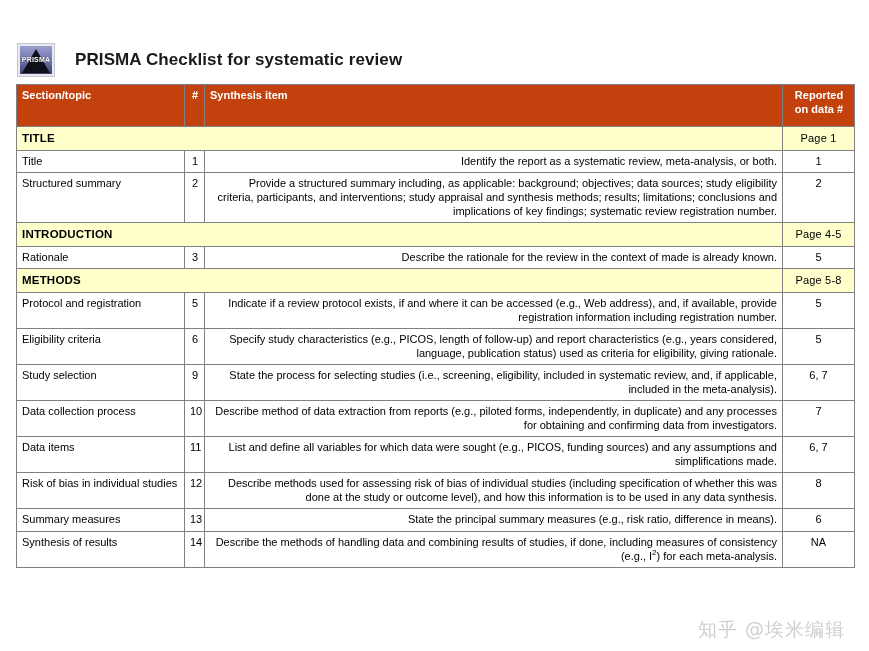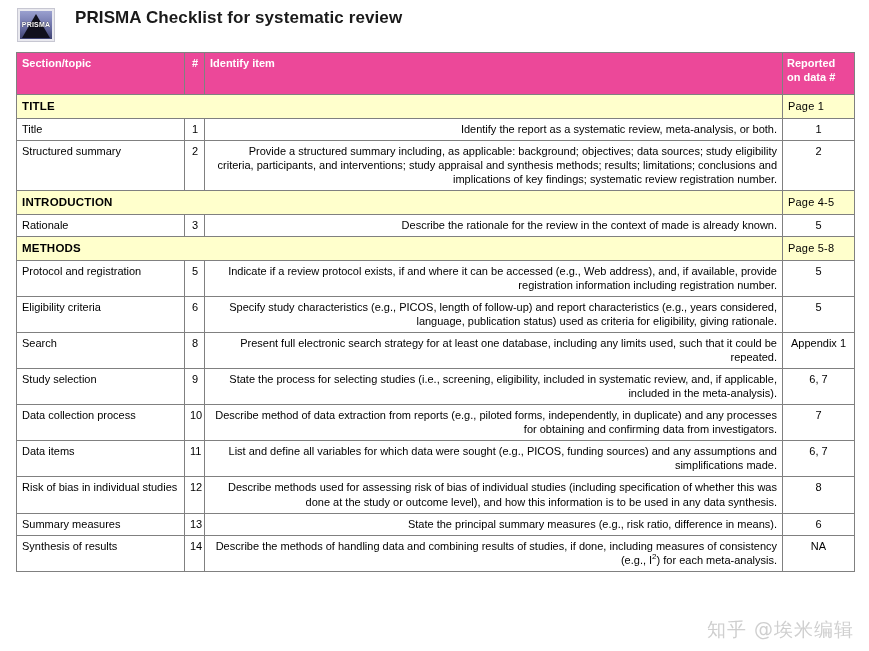--- a/index.html
+++ b/index.html
@@ -21,23 +21,25 @@
     left: 0; top: 0;
     width: 869px;
     height: 651px;
     background: #ffffff;
     box-sizing: border-box;
   }
 
   
   .titlebar {
     display: flex;
+    align-items: center;
     padding: 8px 0 0 17px;
     height: 48px;
     box-sizing: border-box;
+    margin-top: 32px;
   }
   .logo {
     width: 38px;
     height: 34px;
     flex: 0 0 auto;
     position: relative;
     background: #e9e9ef;
     border: 1px solid #c7c7d2;
     box-sizing: border-box;
     overflow: hidden;
@@ -98,65 +100,67 @@
   }
 
   
   col.c-section { width: 168px; }
   col.c-num     { width: 20px;  }
   col.c-item    { width: 578px; }
   col.c-page    { width: 72px;  }
 
   
   thead th {
-    background: #ec4899;
+    background: #c2410c;
     color: #ffffff;
     font-weight: bold;
     font-size: 11.5px;
     vertical-align: middle;
     padding: 6px 5px;
     border-color: #5b5b8e;
     text-align: left;
     height: 42px;
   }
   thead th.th-num { text-align: right; padding-right: 6px; }
   thead th.th-page {
+    text-align: center;
     line-height: 1.3;
     padding-left: 4px;
     padding-right: 3px;
   }
 
   
   tr.section td {
     background: #ffffcc;
     font-weight: bold;
     font-size: 11.5px;
     padding-top: 4px;
     padding-bottom: 4px;
     letter-spacing: 0.2px;
   }
   tr.section td.sec-page {
     font-weight: normal;
+    text-align: center;
     font-size: 11px;
   }
 
   
   tr.item td.td-section { text-align: left; }
   tr.item td.td-num { text-align: right; padding-right: 6px; }
   tr.item td.td-item  { text-align: right; }
   tr.item td.td-page  { text-align: center; }
 
   td.spacer-bottom { padding-bottom: 12px; }
 
   sup { font-size: 8px; vertical-align: super; line-height: 0; }
 
   
   .watermark {
     position: absolute;
-    right: 15px;
+    right: 24px;
     bottom: 8px;
     font-size: 19px;
     color: #cfcfcf;
     font-family: "DejaVu Sans", sans-serif;
     letter-spacing: 1px;
     white-space: nowrap;
     user-select: none;
   }
 </style>
 </head>
@@ -178,21 +182,21 @@
       <colgroup>
         <col class="c-section">
         <col class="c-num">
         <col class="c-item">
         <col class="c-page">
       </colgroup>
       <thead>
         <tr>
           <th class="th-section">Section/topic</th>
           <th class="th-num">#</th>
-          <th class="th-item">Identify item</th>
+          <th class="th-item">Synthesis item</th>
           <th class="th-page">
             <div>Reported</div>
             <div>on data #</div>
           </th>
         </tr>
       </thead>
       <tbody id="checklist-body">
           <tr class="section">
             <td colspan="3">TITLE</td>
             <td class="sec-page">Page 1</td>
@@ -229,26 +233,20 @@
             <td class="td-item">Indicate if a review protocol exists, if and where it can be accessed (e.g., Web address), and, if available, provide registration information including registration number.</td>
             <td class="td-page">5</td>
           </tr>
           <tr class="item">
             <td class="td-section">Eligibility criteria</td>
             <td class="td-num">6</td>
             <td class="td-item">Specify study characteristics (e.g., PICOS, length of follow-up) and report characteristics (e.g., years considered, language, publication status) used as criteria for eligibility, giving rationale.</td>
             <td class="td-page">5</td>
           </tr>
           <tr class="item">
-            <td class="td-section">Search</td>
-            <td class="td-num">8</td>
-            <td class="td-item">Present full electronic search strategy for at least one database, including any limits used, such that it could be repeated.</td>
-            <td class="td-page">Appendix 1</td>
-          </tr>
-          <tr class="item">
             <td class="td-section">Study selection</td>
             <td class="td-num">9</td>
             <td class="td-item">State the process for selecting studies (i.e., screening, eligibility, included in systematic review, and, if applicable, included in the meta-analysis).</td>
             <td class="td-page">6, 7</td>
           </tr>
           <tr class="item">
             <td class="td-section">Data collection process</td>
             <td class="td-num">10</td>
             <td class="td-item">Describe method of data extraction from reports (e.g., piloted forms, independently, in duplicate) and any processes for obtaining and confirming data from investigators.</td>
             <td class="td-page">7</td>

